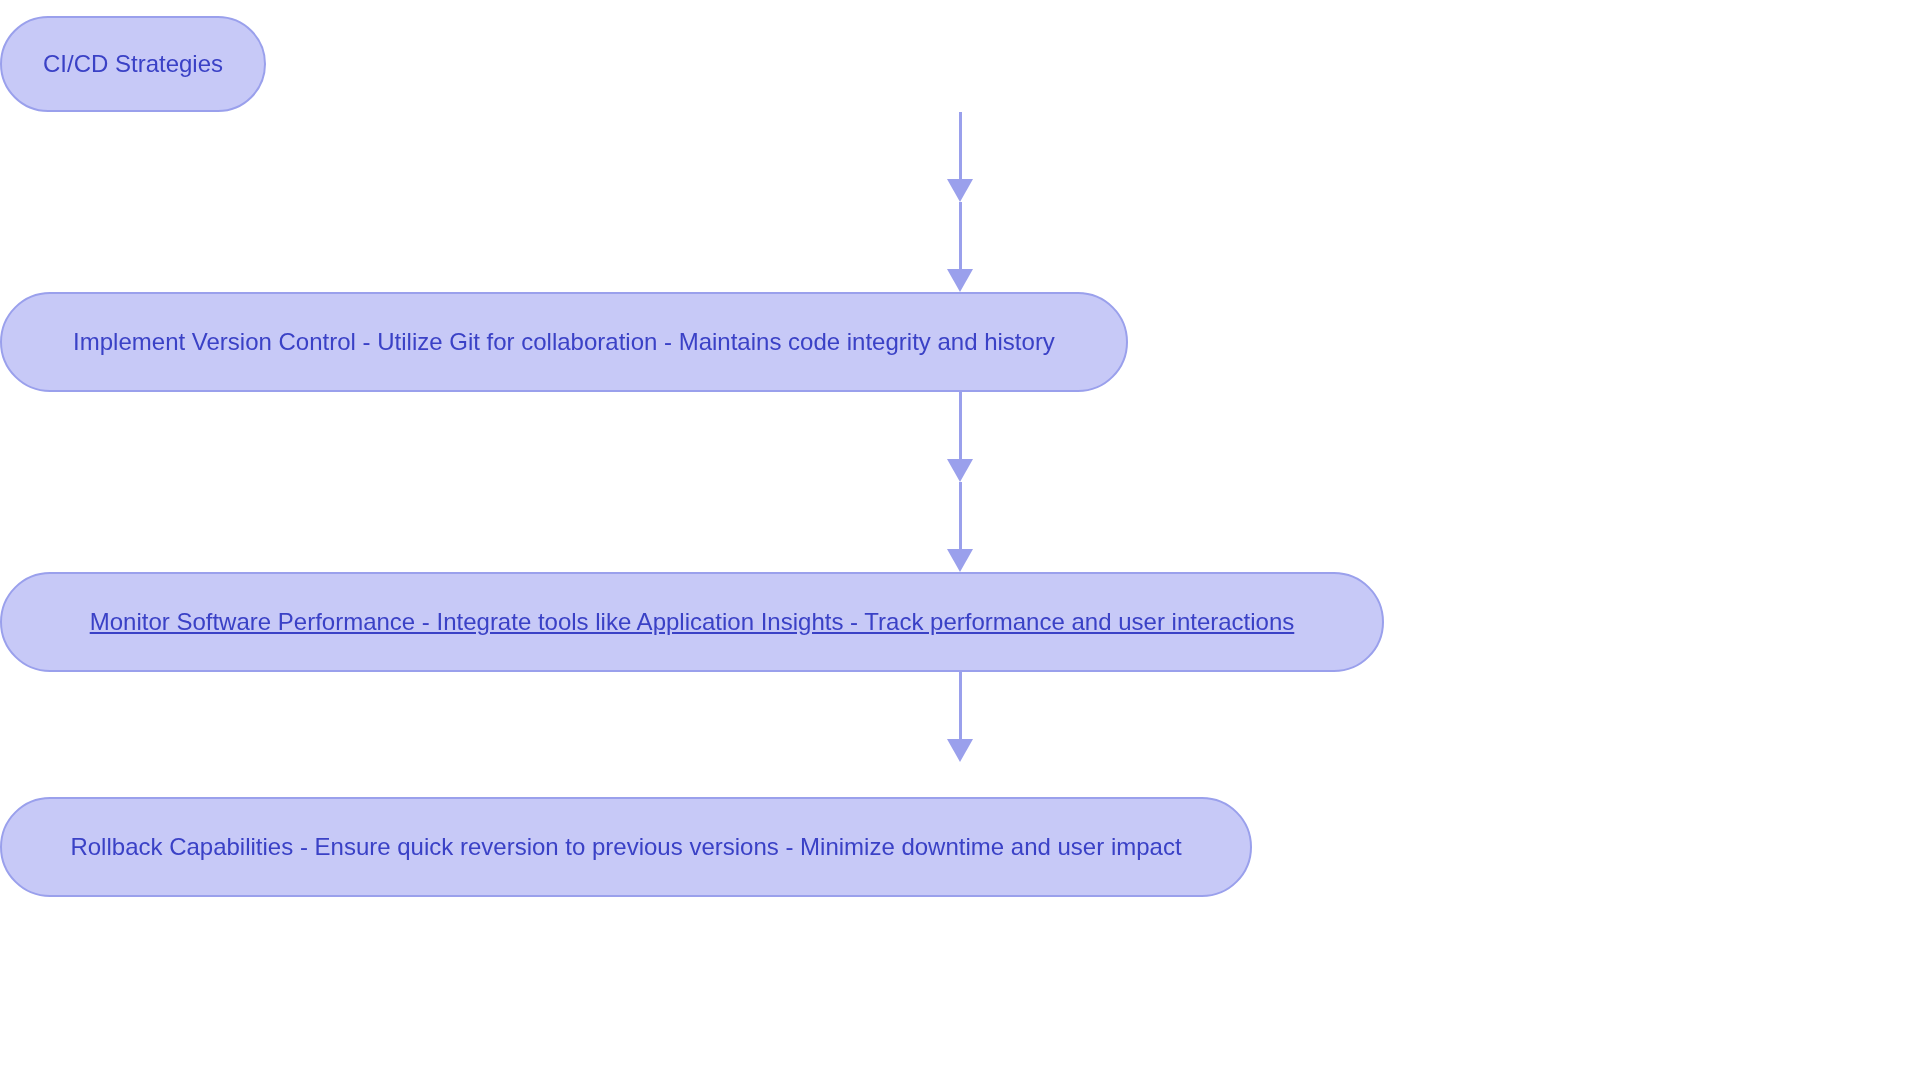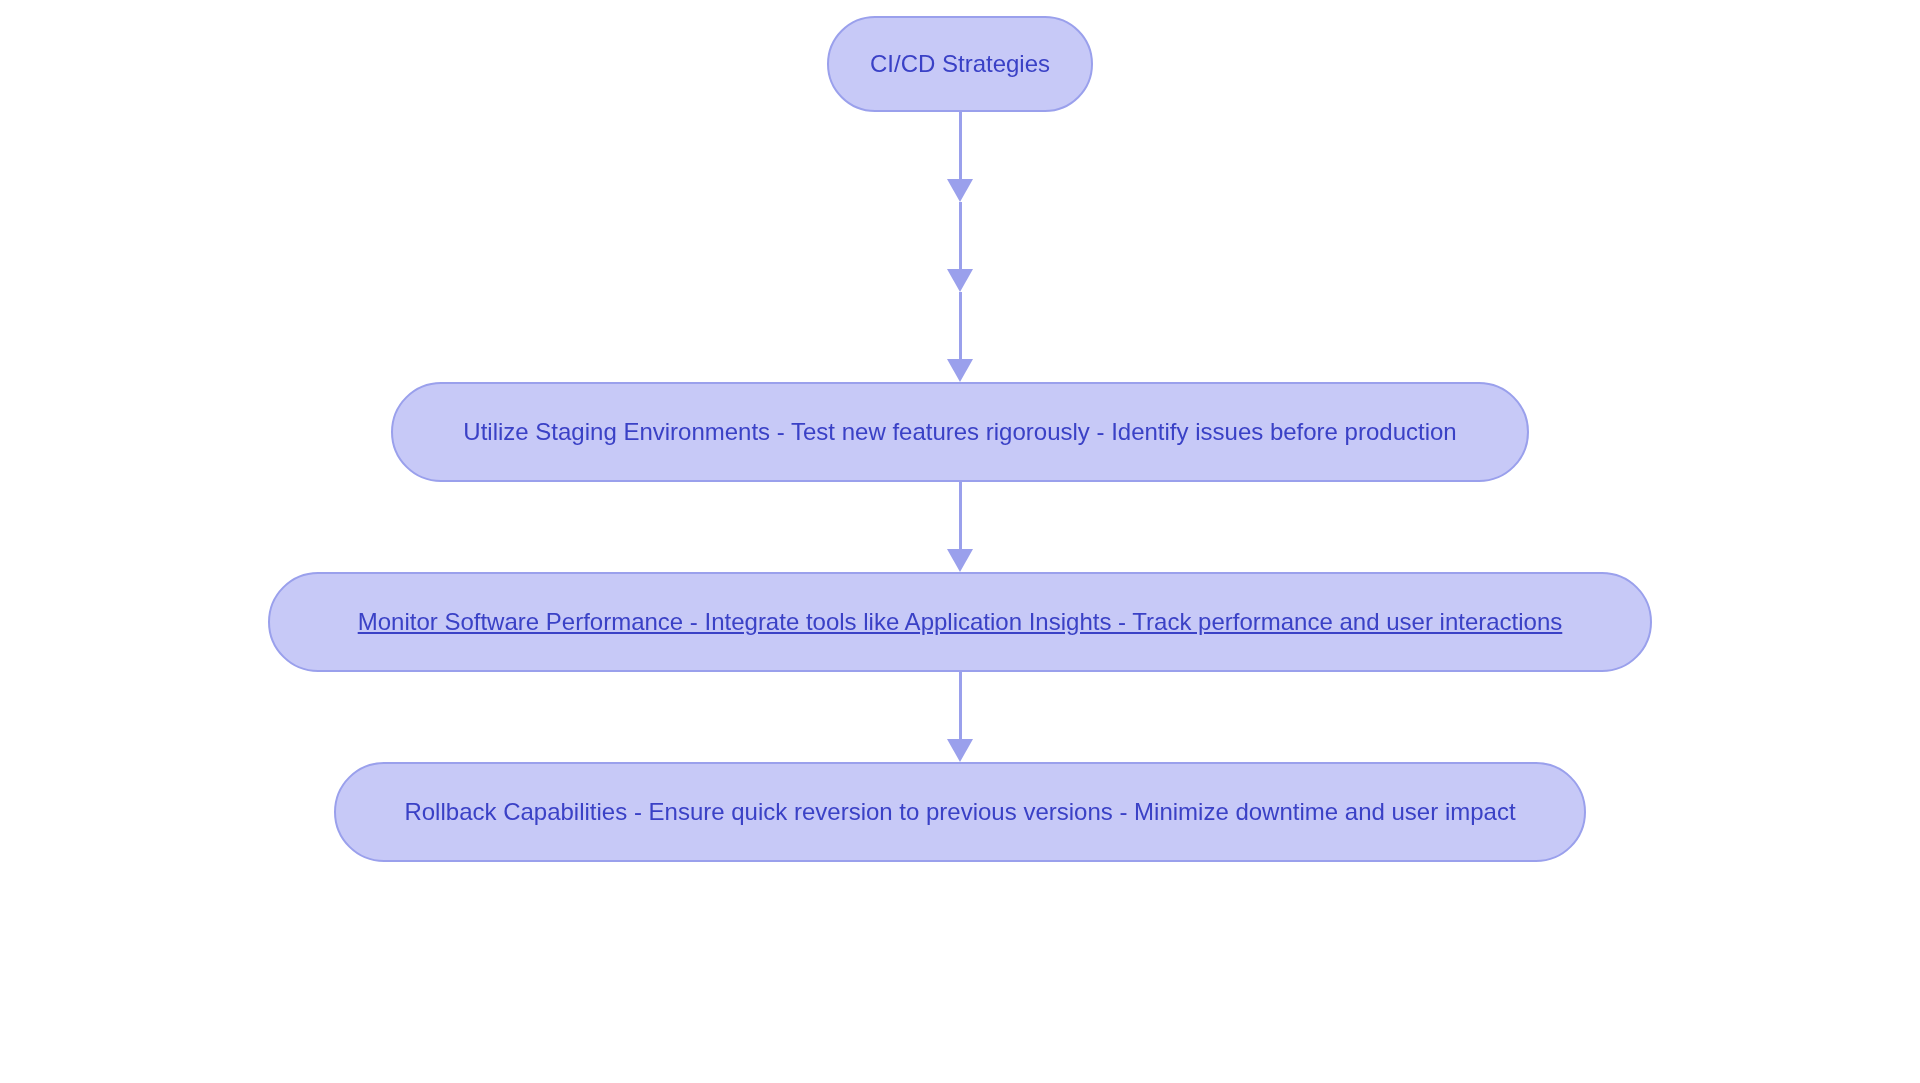--- a/index.html
+++ b/index.html
@@ -9,21 +9,20 @@
     font-family: "Liberation Sans", "DejaVu Sans", sans-serif;
   }
   .canvas {
     position: relative;
     width: 1920px;
     height: 1083px;
     background: var(--background, #ffffff);
     overflow: hidden;
     display: flex;
     flex-direction: column;
-    align-items: center;
     padding-top: 16px;
     box-sizing: border-box;
   }
   .node {
     box-sizing: border-box;
     background: var(--node-fill, #c7c9f7);
     border: 2px solid var(--node-border, #9aa0ec);
     border-radius: 52px;
     color: var(--node-text, #3a41c6);
     font-size: 24px;
@@ -33,21 +32,21 @@
     justify-content: center;
     text-align: center;
     white-space: nowrap;
     flex: 0 0 auto;
   }
   .n1 { width: 266px; height: 96px; }
   .n2 { width: 1554px; height: 100px; }
   .n3 { width: 1128px; height: 100px; }
   .n4 { width: 1138px; height: 100px; }
   .n5 { width: 1384px; height: 100px; text-decoration: underline; }
-  .n6 { width: 1252px; height: 100px; }
+  .n6 { width: 1252px; height: 100px; margin-top: 35px; }
   .arrow {
     height: 90px;
     flex: 0 0 auto;
     display: flex;
     flex-direction: column;
     align-items: center;
   }
   .arrow .line {
     width: 3px;
     flex: 1 1 auto;
@@ -74,29 +73,29 @@
     <span class="line"></span>
     <span class="head"></span>
   </div>
 
 
   <div class="arrow">
     <span class="line"></span>
     <span class="head"></span>
   </div>
 
+  <div class="node n3">
+    <span>Implement Version Control - Utilize Git for collaboration - Maintains code integrity and history</span>
+  </div>
 
   <div class="arrow">
     <span class="line"></span>
     <span class="head"></span>
   </div>
 
-  <div class="node n4">
-    <span>Utilize Staging Environments - Test new features rigorously - Identify issues before production</span>
-  </div>
 
   <div class="arrow">
     <span class="line"></span>
     <span class="head"></span>
   </div>
 
   <div class="node n5">
     <span>Monitor Software Performance - Integrate tools like Application Insights - Track performance and user interactions</span>
   </div>
 

